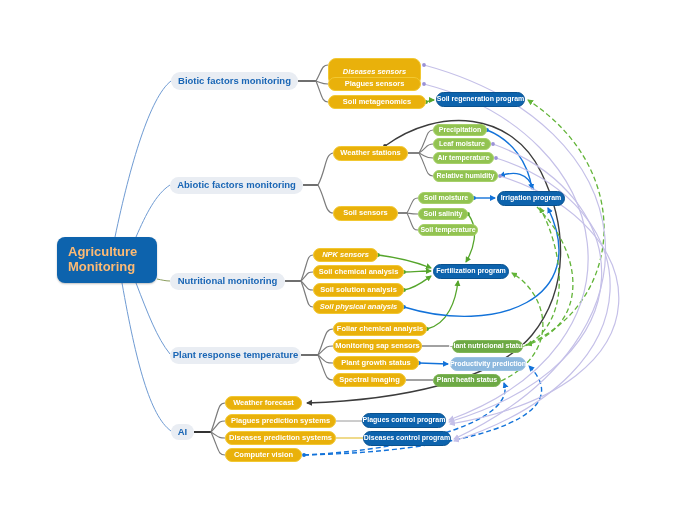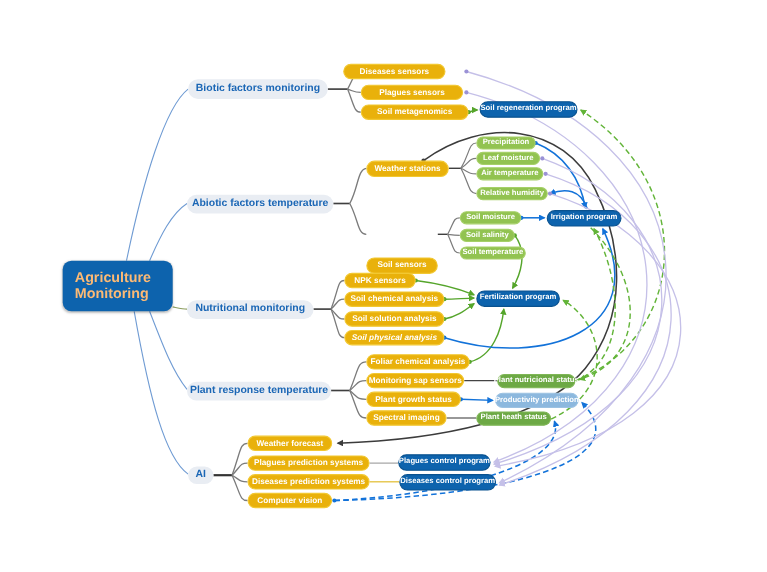--- a/index.html
+++ b/index.html
@@ -154,44 +154,44 @@
       </g>
   </svg>
   <div id="node-layer">
       <div class="node root" style="left: 57px; top: 237px; width: 100px; height: 46px;">
         <span>Agriculture Monitoring</span>
       </div>
       <div class="node category" style="left: 171px; top: 72px; width: 127px; height: 18px;">
         <span>Biotic factors monitoring</span>
       </div>
       <div class="node category" style="left: 170px; top: 177px; width: 133px; height: 17px;">
-        <span>Abiotic factors temperature</span>
+        <span>Abiotic factors monitoring</span>
       </div>
       <div class="node category" style="left: 170px; top: 273px; width: 115px; height: 17px;">
         <span>Nutritional monitoring</span>
       </div>
       <div class="node category" style="left: 170px; top: 347px; width: 131px; height: 17px;">
         <span>Plant response temperature</span>
       </div>
       <div class="node category" style="left: 171px; top: 424px; width: 23px; height: 16px;">
         <span>AI</span>
       </div>
-      <div class="node yellow" style="left: 312px; top: 58px; width: 93px; height: 14px;">
+      <div class="node yellow" style="left: 328px; top: 58px; width: 93px; height: 28px; font-style: italic;">
         <span>Diseases sensors</span>
       </div>
       <div class="node yellow" style="left: 328px; top: 77px; width: 93px; height: 14px;">
         <span>Plagues sensors</span>
       </div>
       <div class="node yellow" style="left: 328px; top: 95px; width: 98px; height: 14px;">
         <span>Soil metagenomics</span>
       </div>
       <div class="node yellow" style="left: 333px; top: 146px; width: 75px; height: 15px;">
         <span>Weather stations</span>
       </div>
-      <div class="node yellow" style="left: 333px; top: 206px; width: 65px; height: 15px; margin-top: 28px;">
+      <div class="node yellow" style="left: 333px; top: 206px; width: 65px; height: 15px;">
         <span>Soil sensors</span>
       </div>
       <div class="node green" style="left: 433px; top: 124px; width: 54px; height: 12px;">
         <span>Precipitation</span>
       </div>
       <div class="node green" style="left: 433px; top: 138px; width: 58px; height: 12px;">
         <span>Leaf moisture</span>
       </div>
       <div class="node green" style="left: 433px; top: 152px; width: 61px; height: 12px;">
         <span>Air temperature</span>
@@ -201,21 +201,21 @@
       </div>
       <div class="node green" style="left: 418px; top: 192px; width: 56px; height: 12px;">
         <span>Soil moisture</span>
       </div>
       <div class="node green" style="left: 418px; top: 208px; width: 50px; height: 12px;">
         <span>Soil salinity</span>
       </div>
       <div class="node green" style="left: 418px; top: 224px; width: 60px; height: 12px;">
         <span>Soil temperature</span>
       </div>
-      <div class="node yellow" style="left: 313px; top: 248px; width: 65px; height: 14px;">
+      <div class="node yellow" style="left: 313px; top: 248px; width: 65px; height: 14px; font-style: italic;">
         <span>NPK sensors</span>
       </div>
       <div class="node yellow" style="left: 313px; top: 265px; width: 91px; height: 14px;">
         <span>Soil chemical analysis</span>
       </div>
       <div class="node yellow" style="left: 313px; top: 283px; width: 91px; height: 14px;">
         <span>Soil solution analysis</span>
       </div>
       <div class="node yellow" style="left: 313px; top: 300px; width: 91px; height: 14px; font-style: italic;">
         <span>Soil physical analysis</span>

